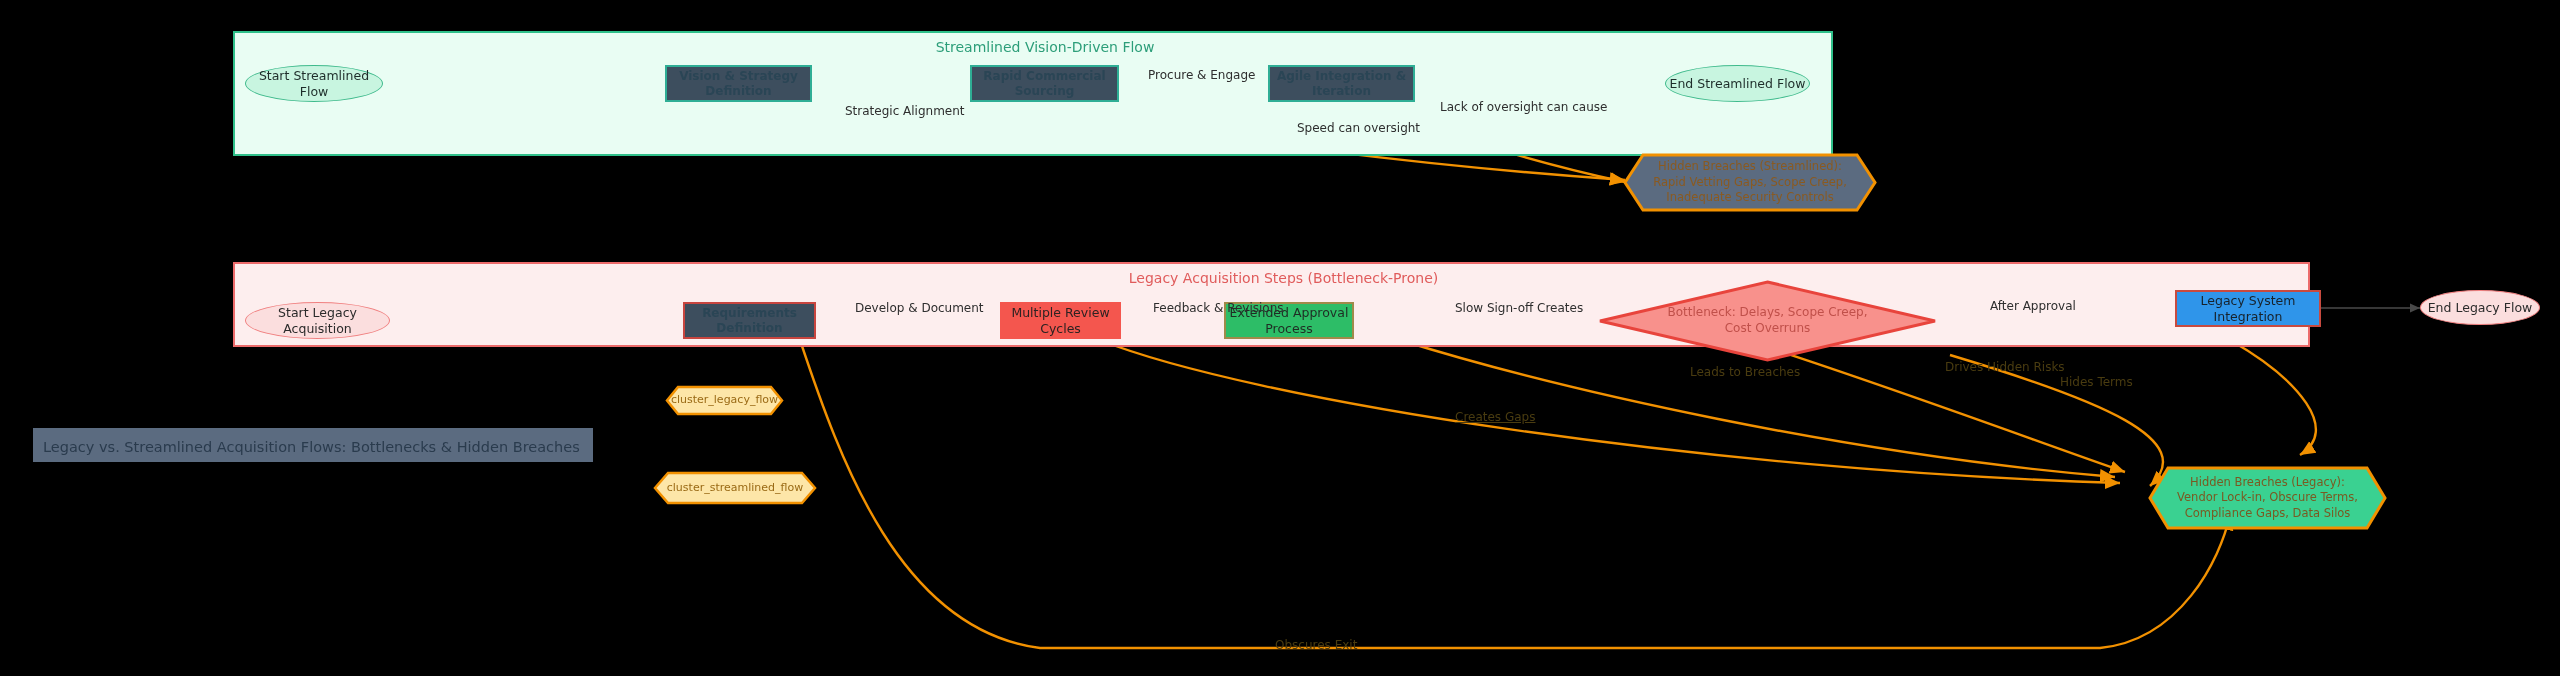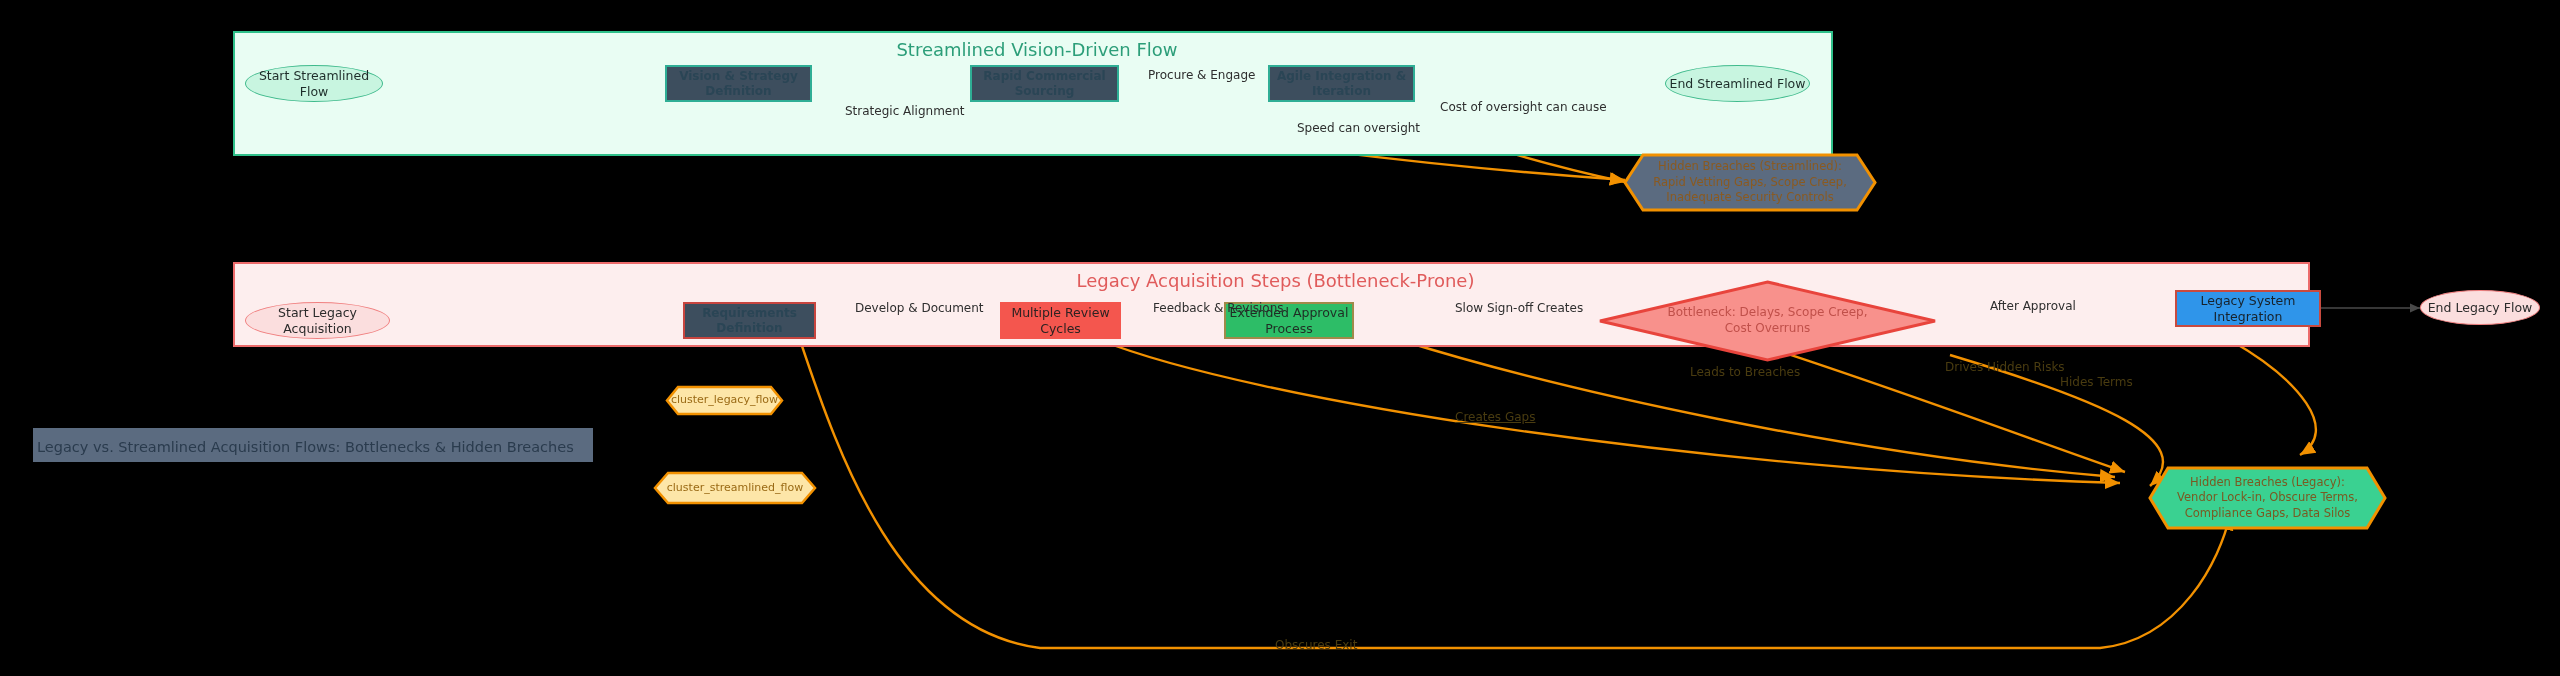--- a/index.html
+++ b/index.html
@@ -11,23 +11,23 @@
   }
   #stage { position:absolute; inset:0; }
 
   
   .cluster {
     position:absolute;
     border-width:2px; border-style:solid;
   }
   .cluster-title {
     position:absolute;
-    top:6px; left:4px; width:100%;
+    top:6px; left:12px; width:100%;
     text-align:center;
-    font-size:18px;
+    font-size:14px;
     white-space:nowrap;
   }
   #cluster-streamlined {
     left:233px; top:31px; width:1600px; height:125px;
     background:#e9fdf3; border-color:#2fc08a;
   }
   #cluster-streamlined .cluster-title { color:#2c9e79; }
   #cluster-legacy {
     left:233px; top:262px; width:2077px; height:85px;
     background:#fdeeee; border-color:#ec6b6b;
@@ -110,21 +110,21 @@
   .el-dark  { color:#2e2e2e; }
   .el-faint { color:#4a3c10; }
 
   
   #main-title {
     position:absolute;
     left:33px; top:428px; width:560px; height:38px;
     background:#5b6b80;
     color:#2a3b4d;
     display:flex; align-items:center;
-    padding-left:4px;
+    padding-left:10px;
     font-size:14.5px;
     white-space:nowrap;
     box-shadow:0 -4px 0 #000 inset;
   }
 
   svg.edges { position:absolute; left:0; top:0; width:2560px; height:676px; overflow:visible; }
 </style>
 </head>
 <body>
 
@@ -185,21 +185,21 @@
 
   <div class="node n-rect proc-dark" style="left:970px; top:65px; width:149px; height:37px;">Rapid Commercial Sourcing</div>
 
   <div class="node n-rect proc-dark" style="left:1268px; top:65px; width:147px; height:37px;">Agile Integration &amp; Iteration</div>
 
   <div class="node n-ellipse start-end-stream" style="left:1665px; top:65px; width:145px; height:37px;">End Streamlined Flow</div>
 
   <div class="edge-label el-dark" style="left:845px; top:68px;margin-top:36px;">Strategic Alignment</div>
   <div class="edge-label el-dark" style="left:1148px; top:68px;">Procure &amp; Engage</div>
   <div class="edge-label el-dark" style="left:1297px; top:121px;">Speed can oversight</div>
-  <div class="edge-label el-dark" style="left:1440px; top:100px;">Cost of oversight can cause</div>
+  <div class="edge-label el-dark" style="left:1440px; top:100px;">Lack of oversight can cause</div>
 
   <div class="hex-wrap hex-breach-stream" style="left:1625px; top:155px; width:250px; height:55px;">
     <svg viewBox="0 0 250 55" preserveAspectRatio="none">
       <polygon points="18,0 232,0 250,27.5 232,55 18,55 0,27.5" fill="#5b6b80" stroke="#f29100" stroke-width="3"></polygon>
     </svg>
     <div class="hex-label">Hidden Breaches (Streamlined):
 Rapid Vetting Gaps, Scope Creep,
 Inadequate Security Controls</div>
   </div>
 

